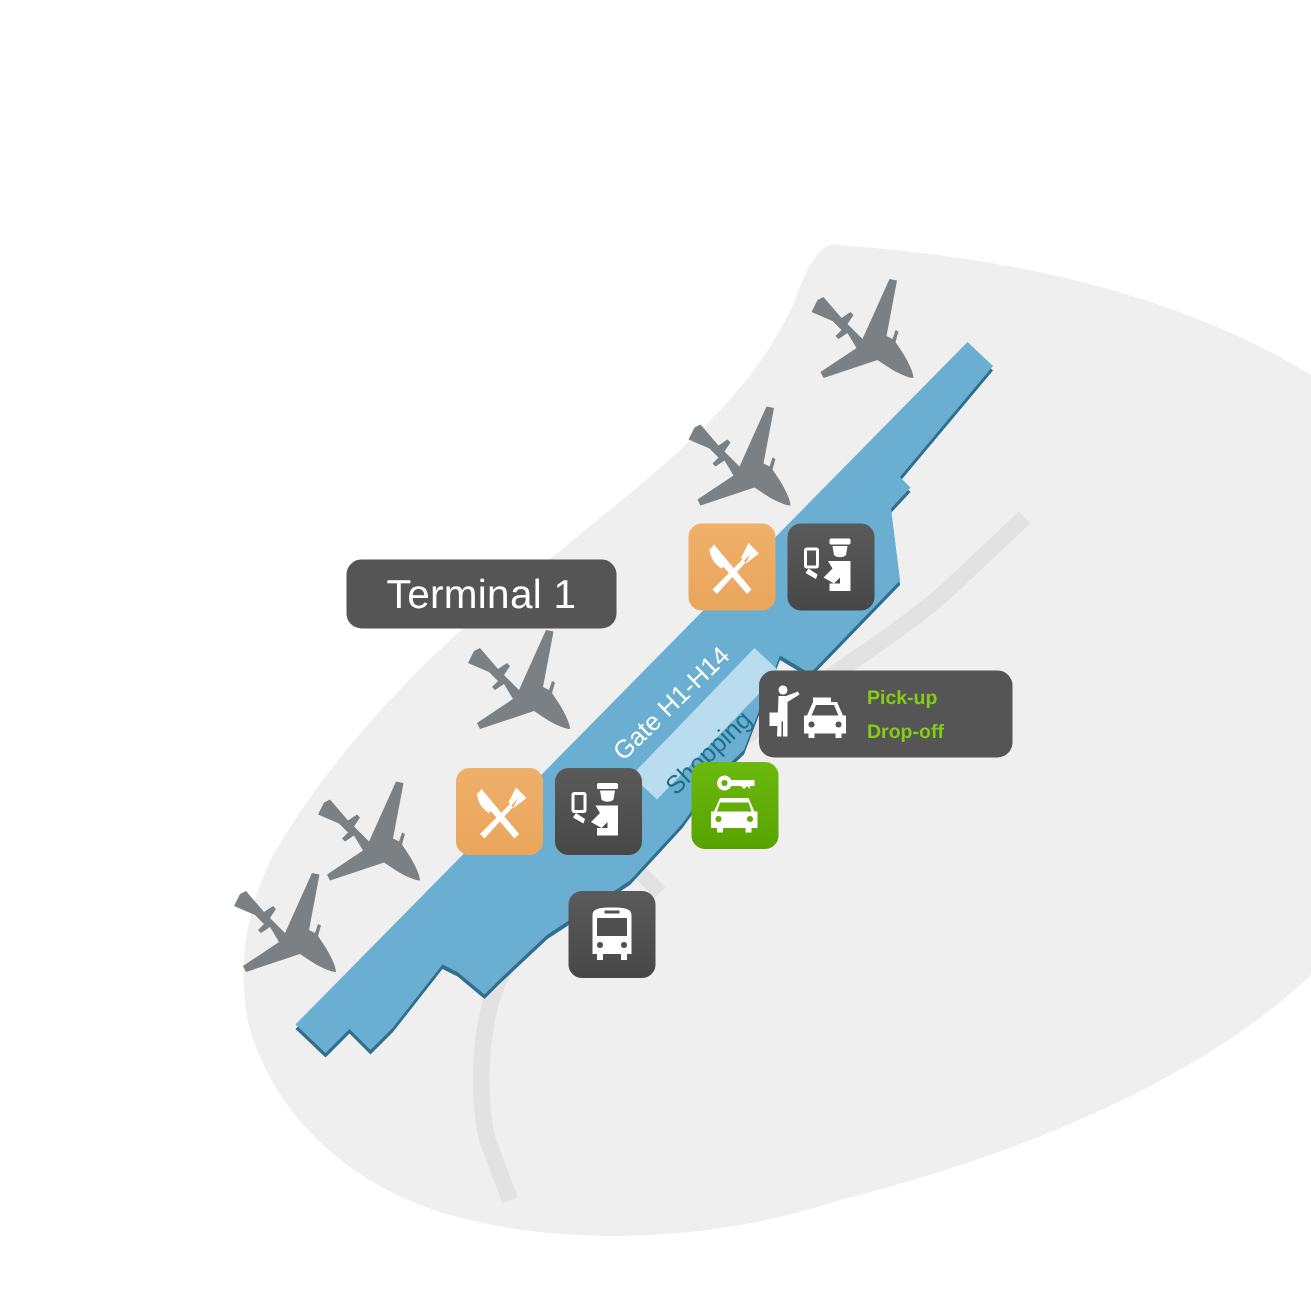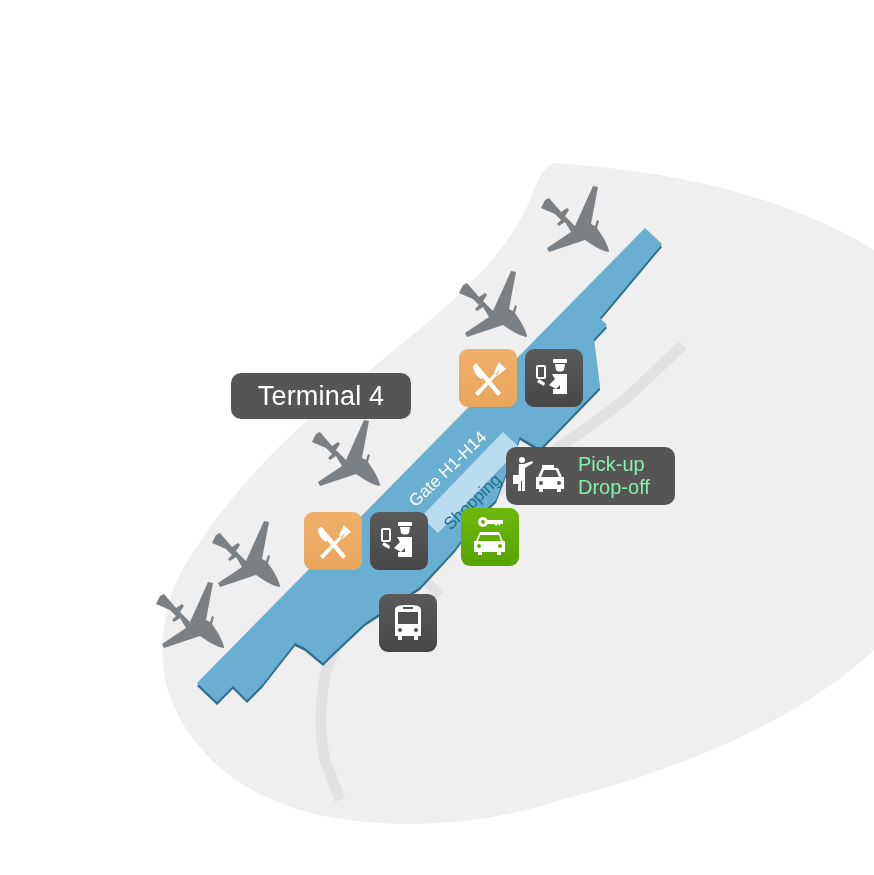--- a/index.html
+++ b/index.html
@@ -6,21 +6,21 @@
   body { width:874px; height:875px; position:relative; overflow:hidden; font-family:"Liberation Sans", sans-serif; }
   #map { position:absolute; left:0; top:0; width:874px; height:875px; }
   .tile { position:absolute; width:58px; height:58px; border-radius:9px; box-sizing:border-box; }
   .tile svg { width:100%; height:100%; display:block; }
   .dark { background:linear-gradient(#5a5a5a,#474747); }
   .orange { background:linear-gradient(#f0b06a,#e9a55c); }
   .green { background:linear-gradient(#6cb90e,#58a300); }
   .label-box { position:absolute; background:#555555; border-radius:10px; color:#ffffff; }
   #terminal-label { left:231px; top:373px; width:180px; height:46px; display:flex; align-items:center; justify-content:center; font-size:27px; letter-spacing:0.2px; }
   #pickup-box { left:506px; top:447px; width:169px; height:58px; }
-  #pickup-box .txt { position:absolute; left:72px; top:6px; color:#86efac; font-size:20px; line-height:23px; font-weight:normal; }
+  #pickup-box .txt { position:absolute; left:72px; top:6px; color:#84cc16; font-size:13px; line-height:23px; font-weight:bold; }
   #pickup-box .ic { position:absolute; left:4px; top:4px; width:62px; height:50px; }
   .rot-text { position:absolute; transform-origin:left top; white-space:nowrap; }
   #gate-text { left:405px; top:497px; transform:rotate(-44deg); color:#ffffff; font-size:17px; }
   #shop-text { left:440px; top:520px; transform:rotate(-44deg); color:#1f6f8a; font-size:17px; }
 </style>
 </head>
 <body>
 
 <svg id="map" viewBox="0 0 874 875" xmlns="http://www.w3.org/2000/svg">
   <defs>
@@ -44,21 +44,21 @@
   <use href="#plane" transform="translate(575,228)"></use>
   <use href="#plane" transform="translate(493,313)"></use>
   <use href="#plane" transform="translate(346,462)"></use>
   <use href="#plane" transform="translate(246,563)"></use>
   <use href="#plane" transform="translate(190,624)"></use>
 </svg>
 
 <div id="gate-text" class="rot-text">Gate H1-H14</div>
 <div id="shop-text" class="rot-text">Shopping</div>
 
-<div id="terminal-label" class="label-box">Terminal 4</div>
+<div id="terminal-label" class="label-box">Terminal 1</div>
 
 <div class="tile orange" style="left:459px;top:349px;">
   <svg viewBox="0 0 58 58">
     <path d="M17,14 L42,44 L39,47 L14,18 Z" fill="#fff"></path>
     <path d="M14,16 C14,22 17,27 22,30 L25,27 Z" fill="#fff"></path>
     <path d="M40,13 L44,17 L37,25 L35,23 Z M43,16 L47,20 L38,27 Z" fill="#fff"></path>
     <path d="M36,24 L38,26 L19,47 L16,44 Z" fill="#fff"></path>
   </svg>
 </div>
 

